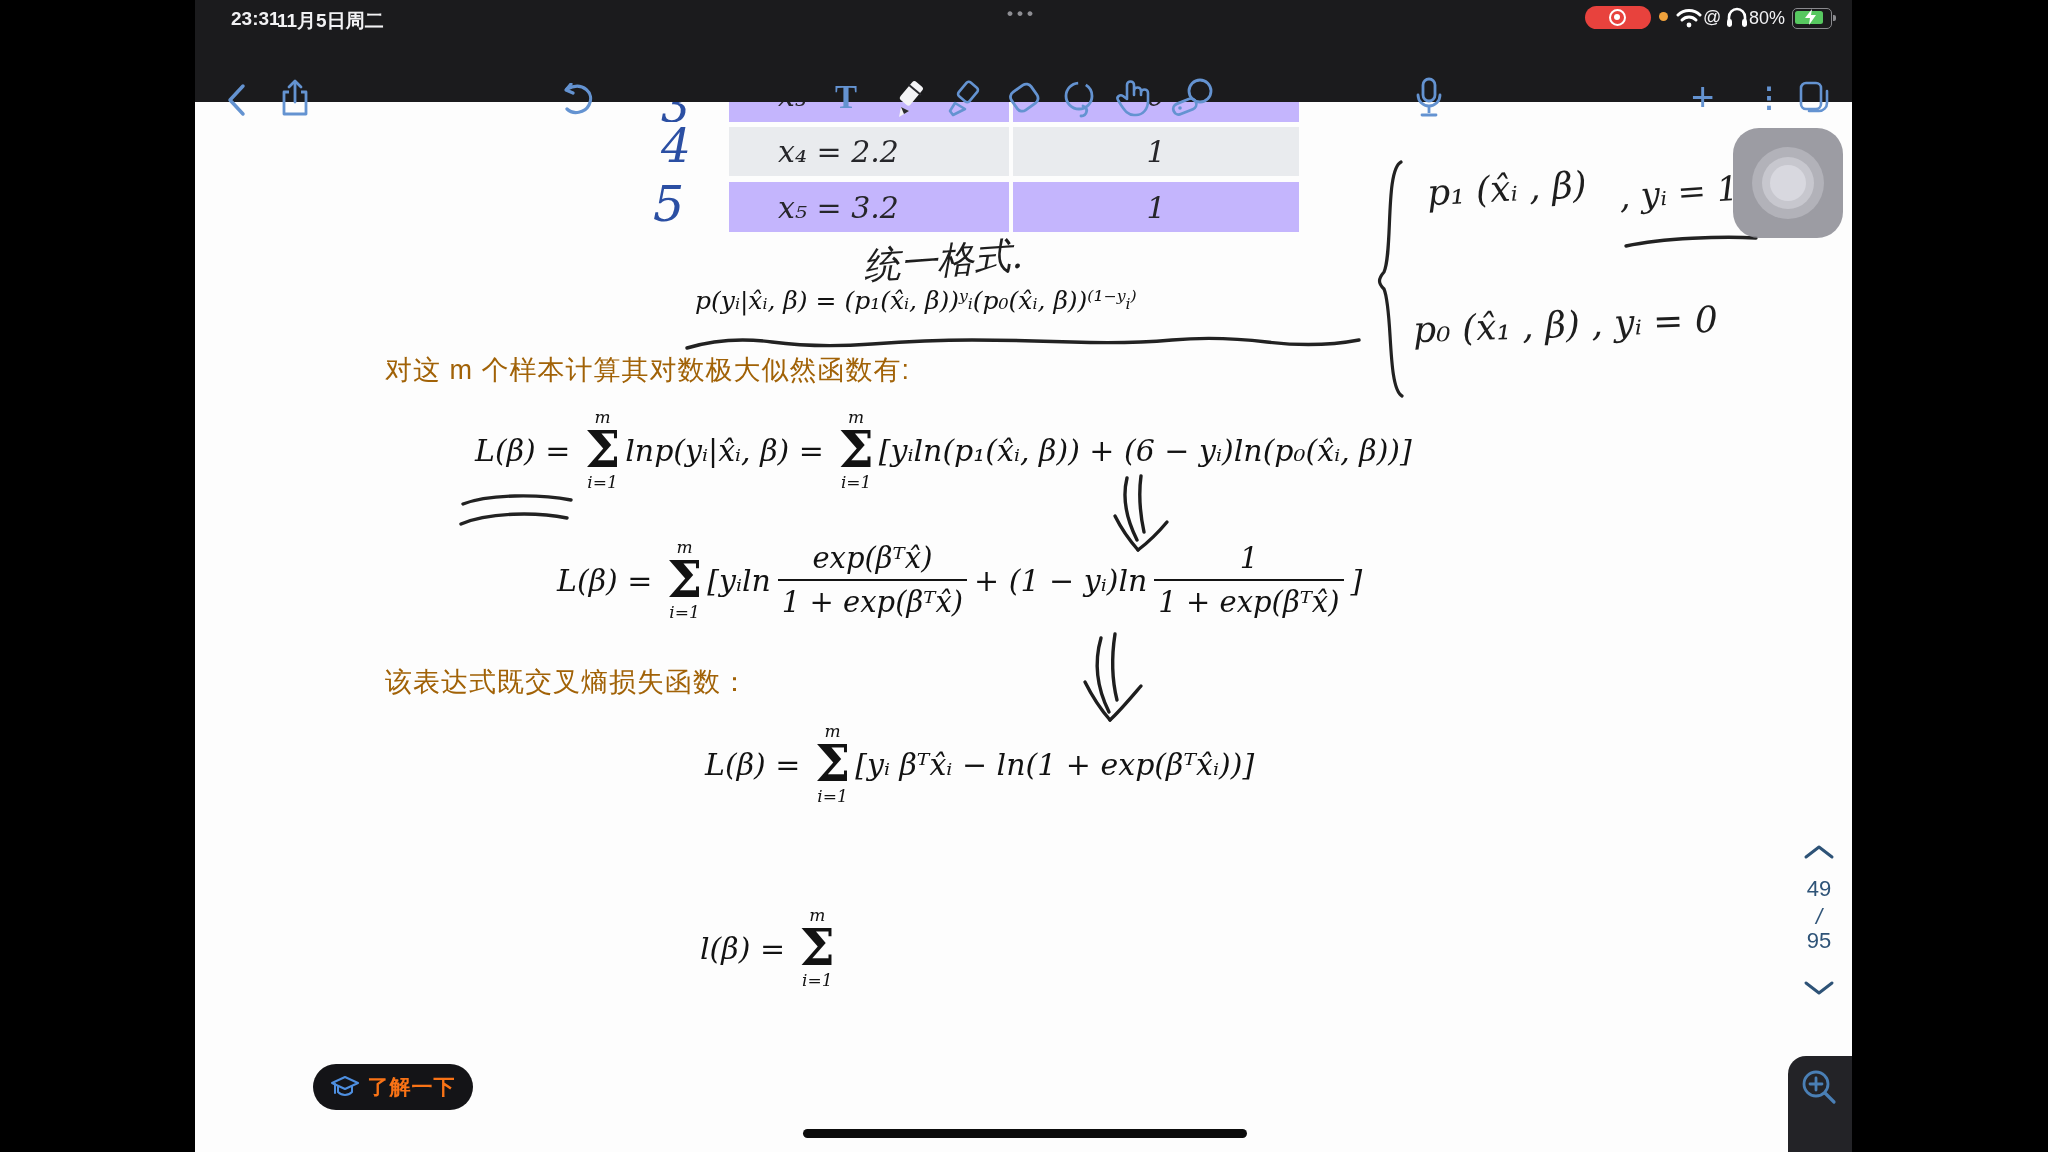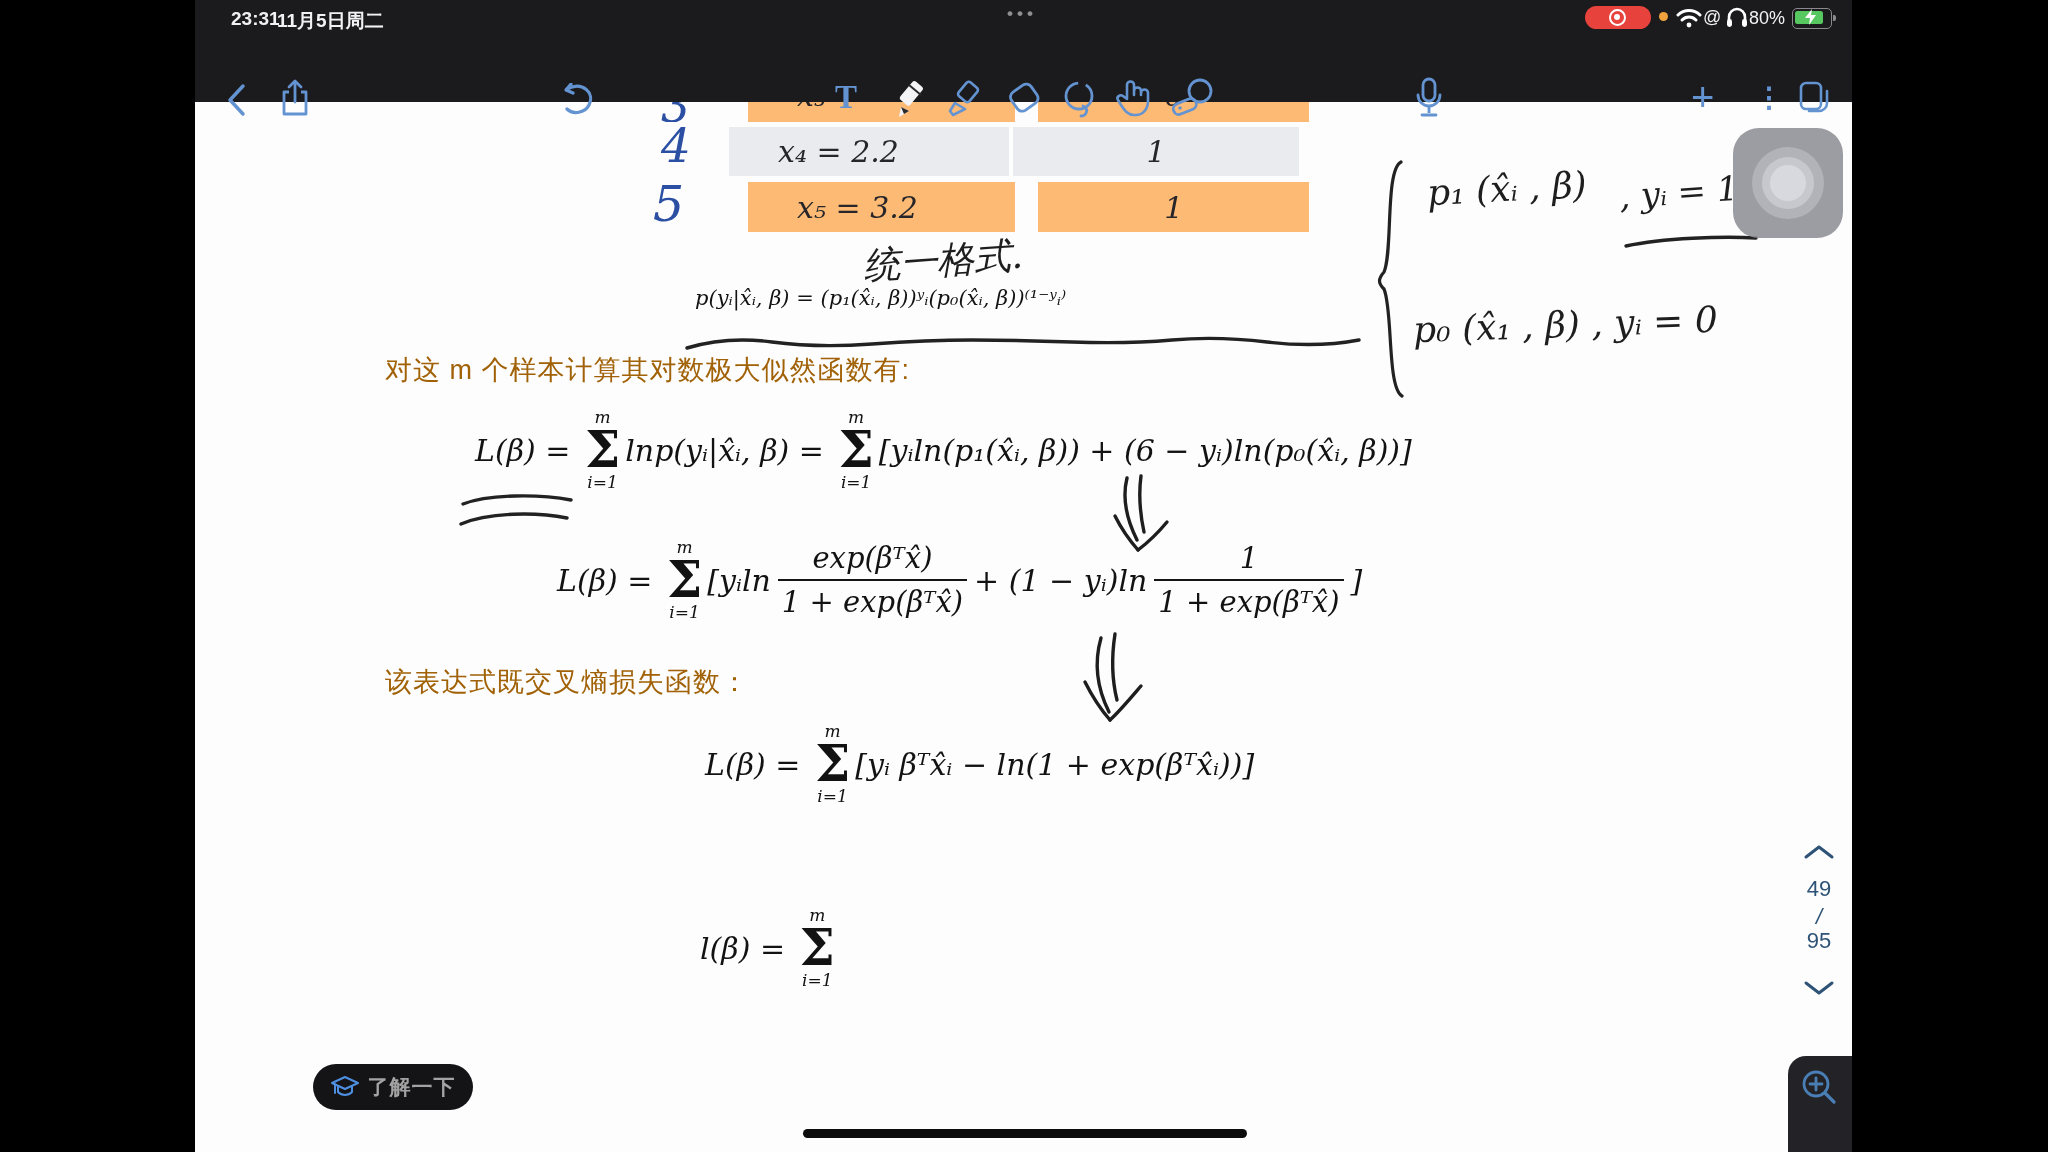--- a/index.html
+++ b/index.html
@@ -30,31 +30,31 @@
   .hand{position:absolute;font-family:"DejaVu Serif",serif;font-style:italic;color:#1e1e1e;white-space:nowrap;}
   .ink-blue{position:absolute;font-family:"DejaVu Serif",serif;font-style:italic;color:#2b4fa3;}
   .svg-abs{position:absolute;}
   
   .trow{position:absolute;left:534px;width:580px;display:flex;}
   .tcell{height:100%;display:flex;align-items:center;font-family:"DejaVu Serif",serif;
          font-style:italic;font-size:30px;color:#26262a;overflow:hidden;}
   .c1{width:280px;margin-right:4px;padding-left:49px;box-sizing:border-box;}
   .c2{width:286px;justify-content:center;}
   .row-light{background:#e9ebee;}
-  .row-dark{background:#fdba74;margin-left:19px;}
+  .row-dark{background:#c4b5fd;}
   
   .assistive{position:absolute;left:1538px;top:128px;width:110px;height:110px;border-radius:26px;
              background:rgba(142,142,150,0.88);}
   .assistive .r1{position:absolute;left:19px;top:19px;width:72px;height:72px;border-radius:50%;background:#b2b2b9;}
   .assistive .r2{position:absolute;left:29px;top:29px;width:52px;height:52px;border-radius:50%;background:#c7c7ce;}
   .assistive .r3{position:absolute;left:37px;top:37px;width:36px;height:36px;border-radius:50%;background:#d8d8df;}
   .nav-num{position:absolute;color:#2e5377;font-size:22px;text-align:center;width:48px;}
   .learn-pill{position:absolute;left:118px;top:1064px;width:160px;height:46px;border-radius:23px;
               background:#141417;display:flex;align-items:center;justify-content:center;gap:9px;cursor:pointer;}
-  .learn-pill span{color:#a3a3a3;font-size:21px;font-weight:bold;letter-spacing:1px;}
+  .learn-pill span{color:#f97316;font-size:21px;font-weight:bold;letter-spacing:1px;}
   .homebar{position:absolute;left:608px;top:1129px;width:444px;height:9px;border-radius:5px;background:#0c0c0c;}
   .magpanel{position:absolute;left:1593px;top:1056px;width:64px;height:96px;background:#232327;
             border-radius:18px 0 0 0;cursor:pointer;}
 </style>
 </head>
 <body>
 
 <div class="stage">
   <div class="content">
 
@@ -161,21 +161,21 @@
       <div class="tcell c1 row-light">x₄ = 2.2</div>
       <div class="tcell c2 row-light">1</div>
     </div>
     <div class="trow" style="top:182px;height:50px">
       <div class="tcell c1 row-dark">x₅ = 3.2</div>
       <div class="tcell c2 row-dark">1</div>
     </div>
 
     <div class="hand" style="left:668px;top:236px;font-size:37px;transform:rotate(-4deg)">统一格式.</div>
 
-    <div class="formula" style="left:500px;top:286px;font-size:21px">p(yᵢ|x̂ᵢ, β) = (p₁(x̂ᵢ, β))ʸᵢ(p₀(x̂ᵢ, β))⁽¹⁻ʸᵢ⁾</div>
+    <div class="formula" style="left:500px;top:286px;font-size:25px">p(yᵢ|x̂ᵢ, β) = (p₁(x̂ᵢ, β))ʸᵢ(p₀(x̂ᵢ, β))⁽¹⁻ʸᵢ⁾</div>
     <svg class="svg-abs" style="left:488px;top:334px" width="680" height="24" viewBox="0 0 680 24">
       <path d="M4 14 q40 -12 85 -6 t100 2 t100 -4 t100 2 t100 -2 t95 2 t92 -2" stroke="#222" stroke-width="3.4" fill="none" stroke-linecap="round"></path>
     </svg>
 
     <svg class="svg-abs" style="left:1180px;top:160px" width="30" height="238" viewBox="0 0 30 238">
       <path d="M26 2 C10 10 18 92 9 112 C3 119 3 123 9 129 C18 150 12 228 27 236" stroke="#222" stroke-width="3.2" fill="none" stroke-linecap="round"></path>
     </svg>
     <div class="hand" style="left:1232px;top:168px;font-size:36px;transform:rotate(-3deg)">p₁ (x̂ᵢ , β)</div>
     <div class="hand" style="left:1424px;top:172px;font-size:34px;transform:rotate(-4deg)">, yᵢ = 1</div>
     <svg class="svg-abs" style="left:1428px;top:232px" width="136" height="18" viewBox="0 0 136 18">

